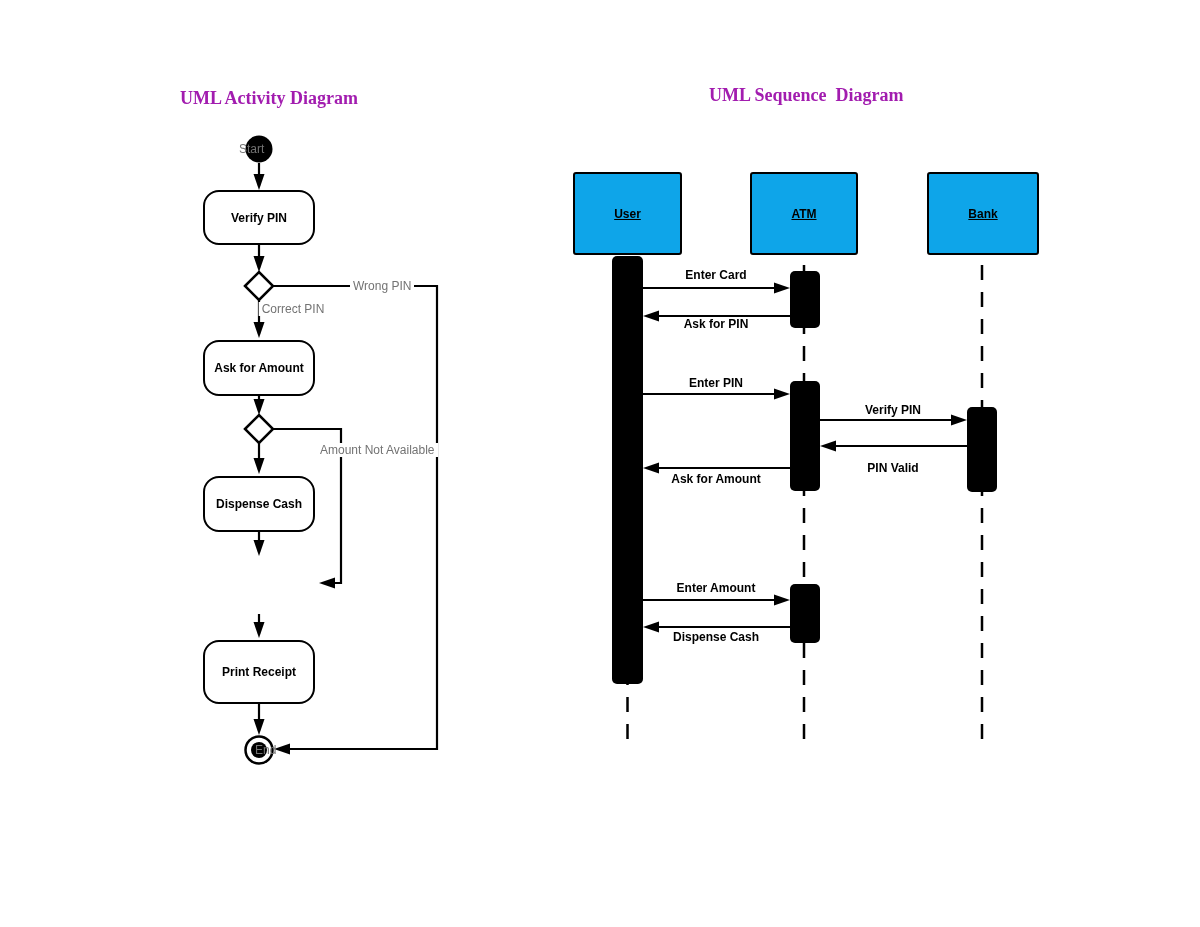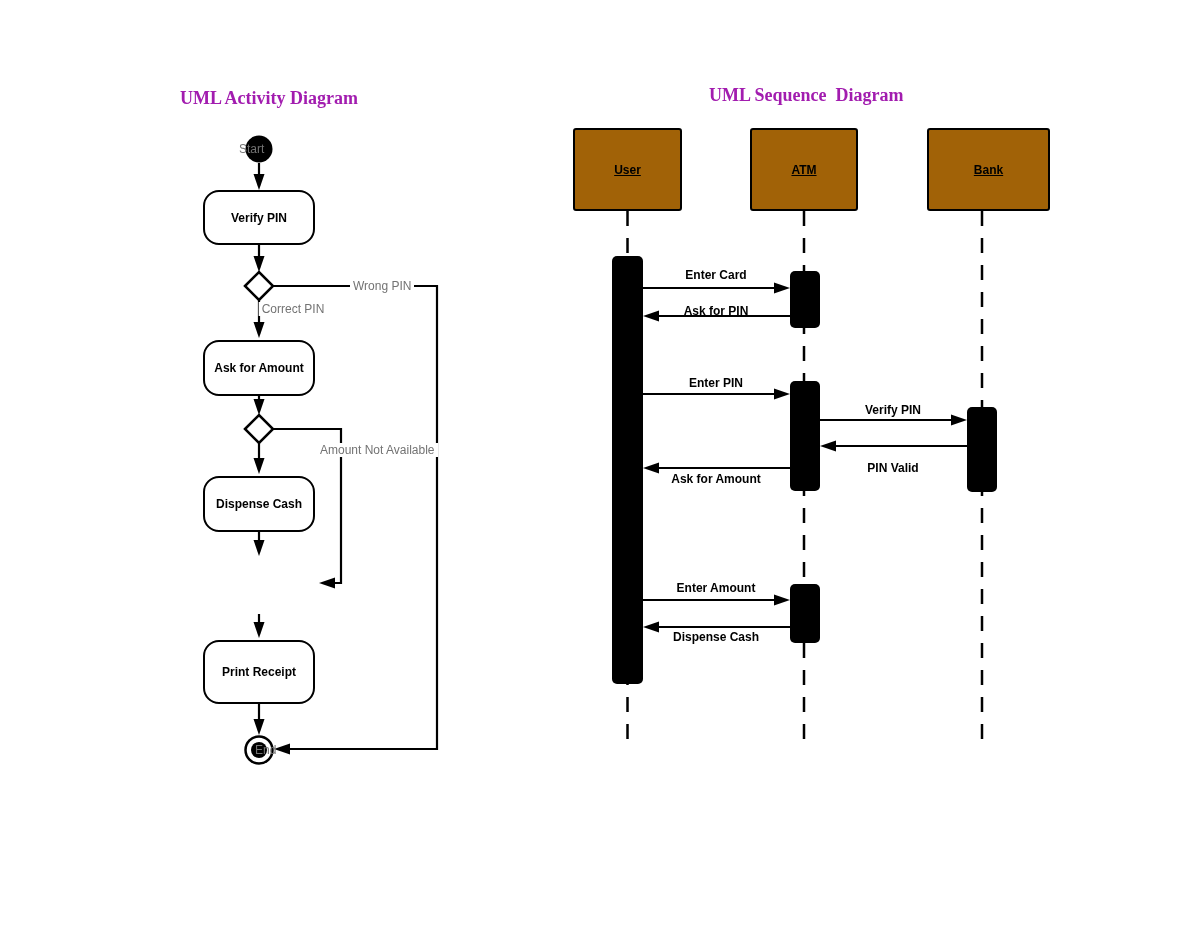--- a/index.html
+++ b/index.html
@@ -43,27 +43,28 @@
     font-size: 12px;
     font-weight: bold;
     color: #000;
     text-align: center;
   }
   .actor {
     position: absolute;
     box-sizing: border-box;
     border: 2px solid #000;
     border-radius: 3px;
-    background: #a16207;
+    background: #0ea5e9;
     display: flex;
     align-items: center;
     justify-content: center;
     font-size: 12px;
     font-weight: bold;
     color: #000;
+    margin-top: 44px;
   }
   .actor span { text-decoration: underline; }
   .lbl {
     position: absolute;
     font-size: 12px;
     font-weight: normal;
     color: #737373;
     white-space: nowrap;
     margin-left: 34px;
   }
@@ -184,26 +185,26 @@
   <div class="node" style="left:203px; top:640px; width:112px; height:64px;">Print Receipt</div>
 
   <div class="lbl" style="left:221px; top:743px;">End</div>
 
   <div class="actor" style="left:573px; top:128px; width:109px; height:83px;">
     <span>User</span>
   </div>
   <div class="actor" style="left:750px; top:128px; width:108px; height:83px;">
     <span>ATM</span>
   </div>
-  <div class="actor" style="left:927px; top:128px; width:123px; height:83px;">
+  <div class="actor" style="left:927px; top:128px; width:112px; height:83px;">
     <span>Bank</span>
   </div>
 
   <div class="mlabel" style="left:716px; top:268px;">Enter Card</div>
-  <div class="mlabel" style="left:716px; top:304px;text-align:right;">Ask for PIN</div>
+  <div class="mlabel" style="left:716px; top:317px;text-align:right;">Ask for PIN</div>
   <div class="mlabel" style="left:716px; top:376px;">Enter PIN</div>
   <div class="mlabel" style="left:893px; top:403px;">Verify PIN</div>
   <div class="mlabel" style="left:893px; top:449px;margin-top:12px;">PIN Valid</div>
   <div class="mlabel" style="left:716px; top:472px;">Ask for Amount</div>
   <div class="mlabel" style="left:716px; top:581px;">Enter Amount</div>
   <div class="mlabel" style="left:716px; top:630px;">Dispense Cash</div>
 
 </div>
 
 </body></html>

